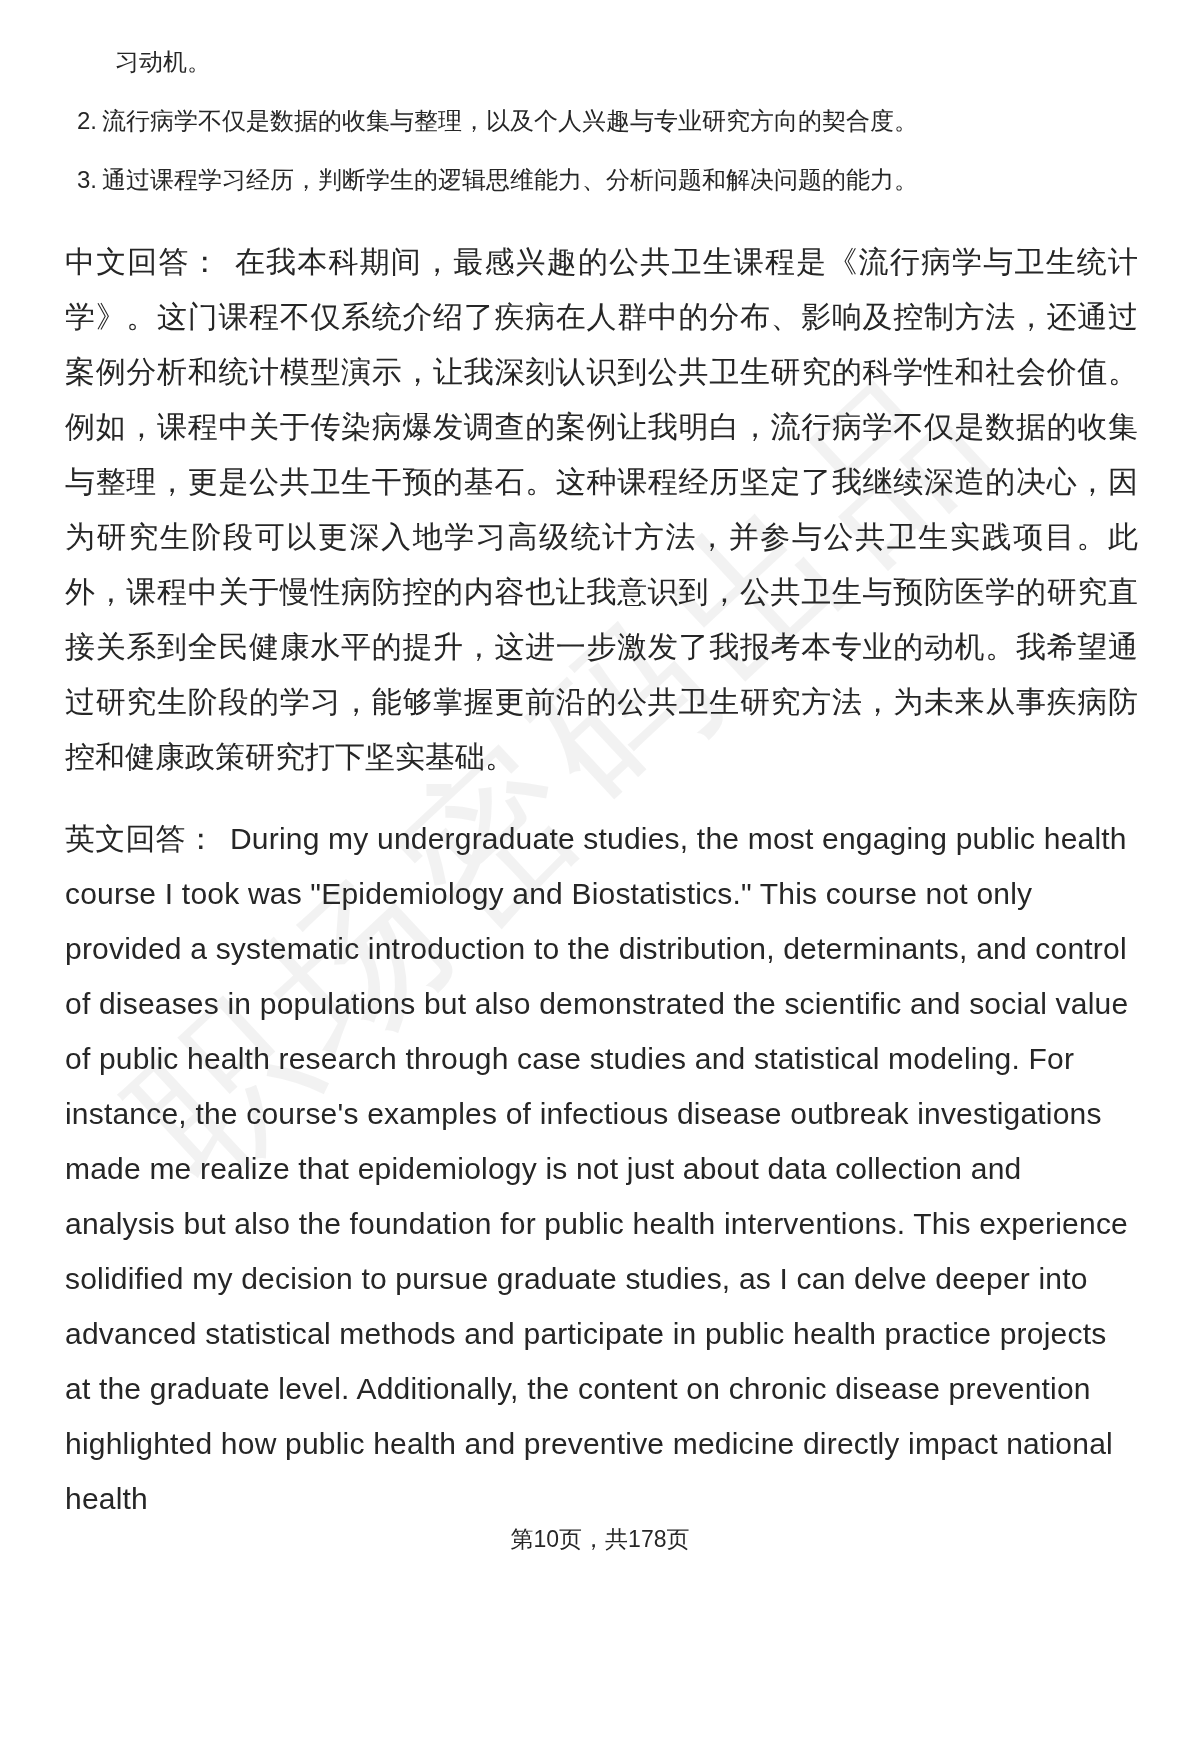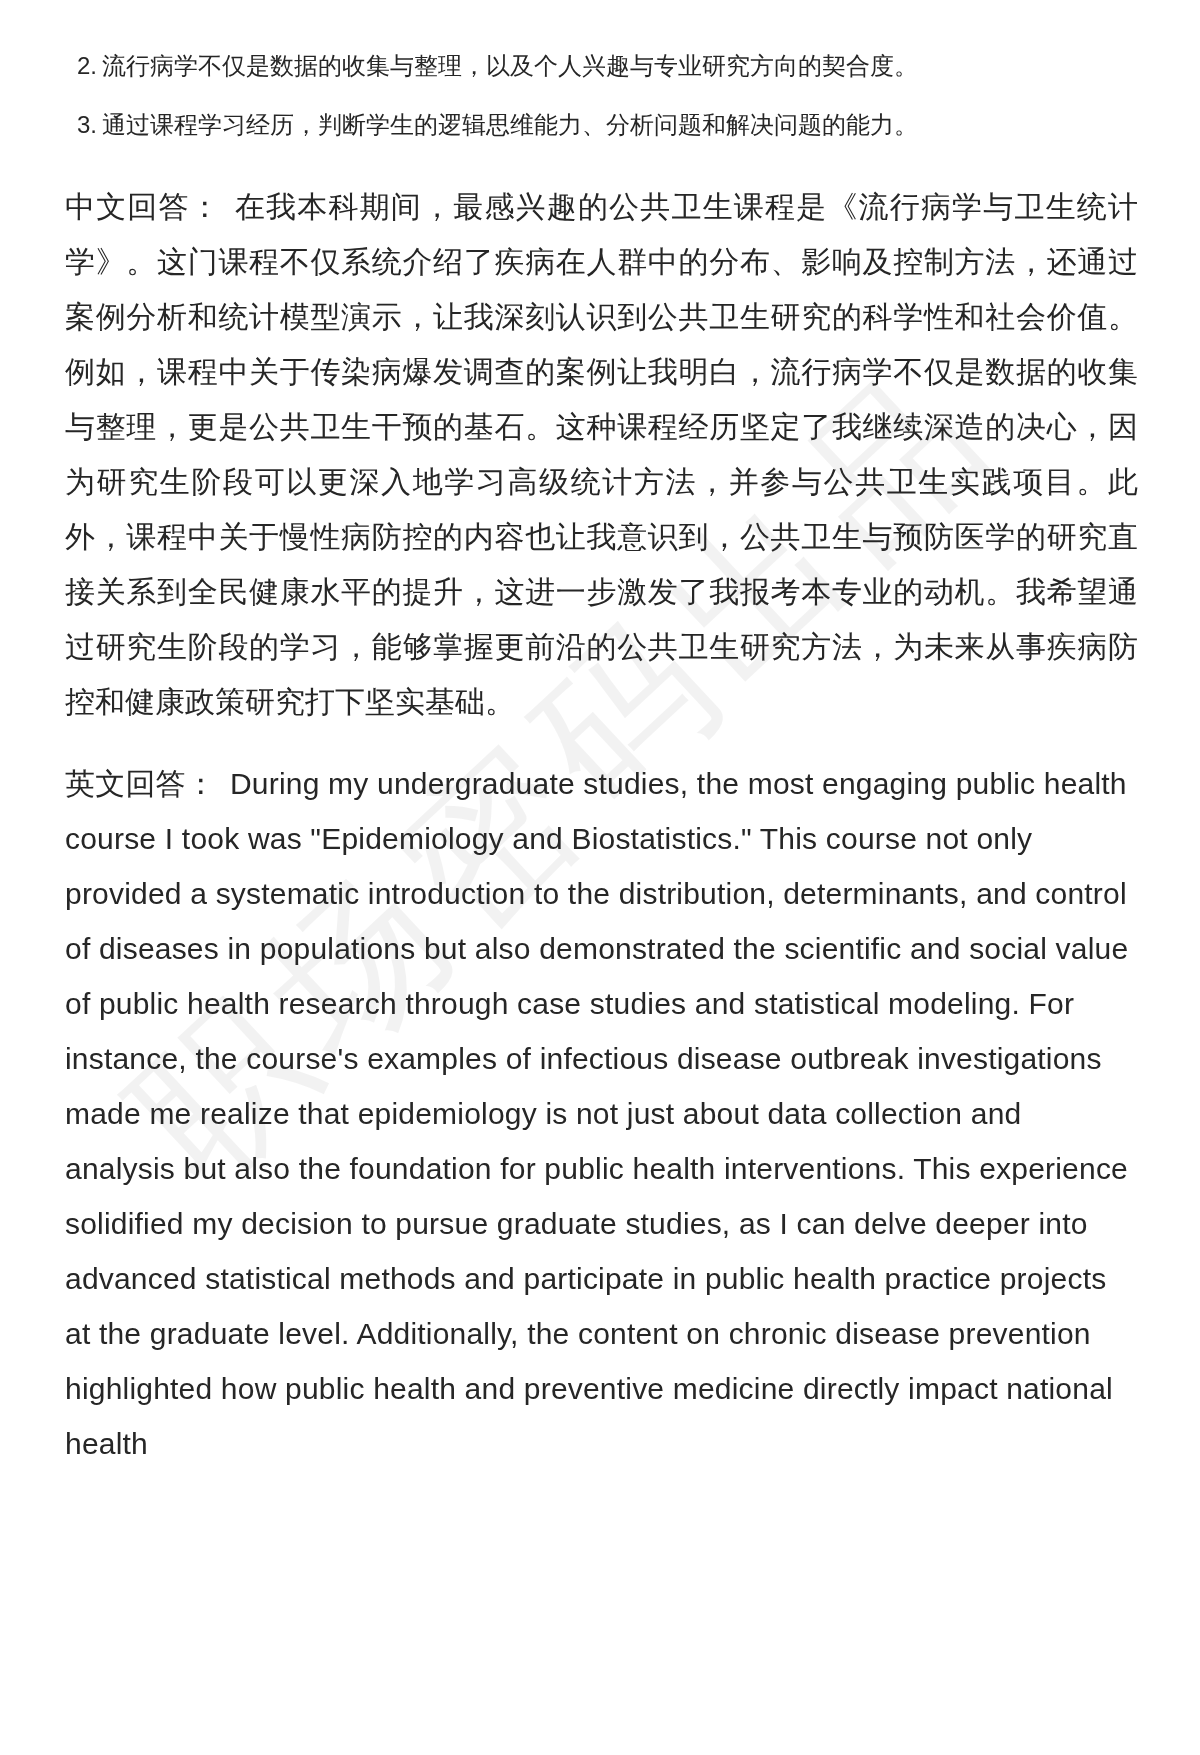--- a/index.html
+++ b/index.html
@@ -85,20 +85,21 @@
 </style>
 </head>
 <body>
 
 <div class="page">
 
   <div class="watermark">职场密码出品</div>
 
   <div class="content">
 
+    <p class="cont-line">习动机。</p>
 
     <div class="numbered-list">
       <div class="list-item">
         <span class="num">2.</span>
         <span class="item-text">流行病学不仅是数据的收集与整理，以及个人兴趣与专业研究方向的契合度。</span>
       </div>
       <div class="list-item">
         <span class="num">3.</span>
         <span class="item-text">通过课程学习经历，判断学生的逻辑思维能力、分析问题和解决问题的能力。</span>
       </div>
@@ -107,14 +108,15 @@
     <p class="para">
       <span class="label">中文回答：</span><span>在我本科期间，最感兴趣的公共卫生课程是《流行病学与卫生统计学》。这门课程不仅系统介绍了疾病在人群中的分布、影响及控制方法，还通过案例分析和统计模型演示，让我深刻认识到公共卫生研究的科学性和社会价值。例如，课程中关于传染病爆发调查的案例让我明白，流行病学不仅是数据的收集与整理，更是公共卫生干预的基石。这种课程经历坚定了我继续深造的决心，因为研究生阶段可以更深入地学习高级统计方法，并参与公共卫生实践项目。此外，课程中关于慢性病防控的内容也让我意识到，公共卫生与预防医学的研究直接关系到全民健康水平的提升，这进一步激发了我报考本专业的动机。我希望通过研究生阶段的学习，能够掌握更前沿的公共卫生研究方法，为未来从事疾病防控和健康政策研究打下坚实基础。</span>
     </p>
 
     <p class="para english">
       <span class="label">英文回答：</span><span>During my undergraduate studies, the most engaging public health course I took was "Epidemiology and Biostatistics." This course not only provided a systematic introduction to the distribution, determinants, and control of diseases in populations but also demonstrated the scientific and social value of public health research through case studies and statistical modeling. For instance, the course's examples of infectious disease outbreak investigations made me realize that epidemiology is not just about data collection and analysis but also the foundation for public health interventions. This experience solidified my decision to pursue graduate studies, as I can delve deeper into advanced statistical methods and participate in public health practice projects at the graduate level. Additionally, the content on chronic disease prevention highlighted how public health and preventive medicine directly impact national health</span>
     </p>
 
   </div>
 
+  <div class="footer">第10页，共178页</div>
 
 </div>
 
 </body></html>

